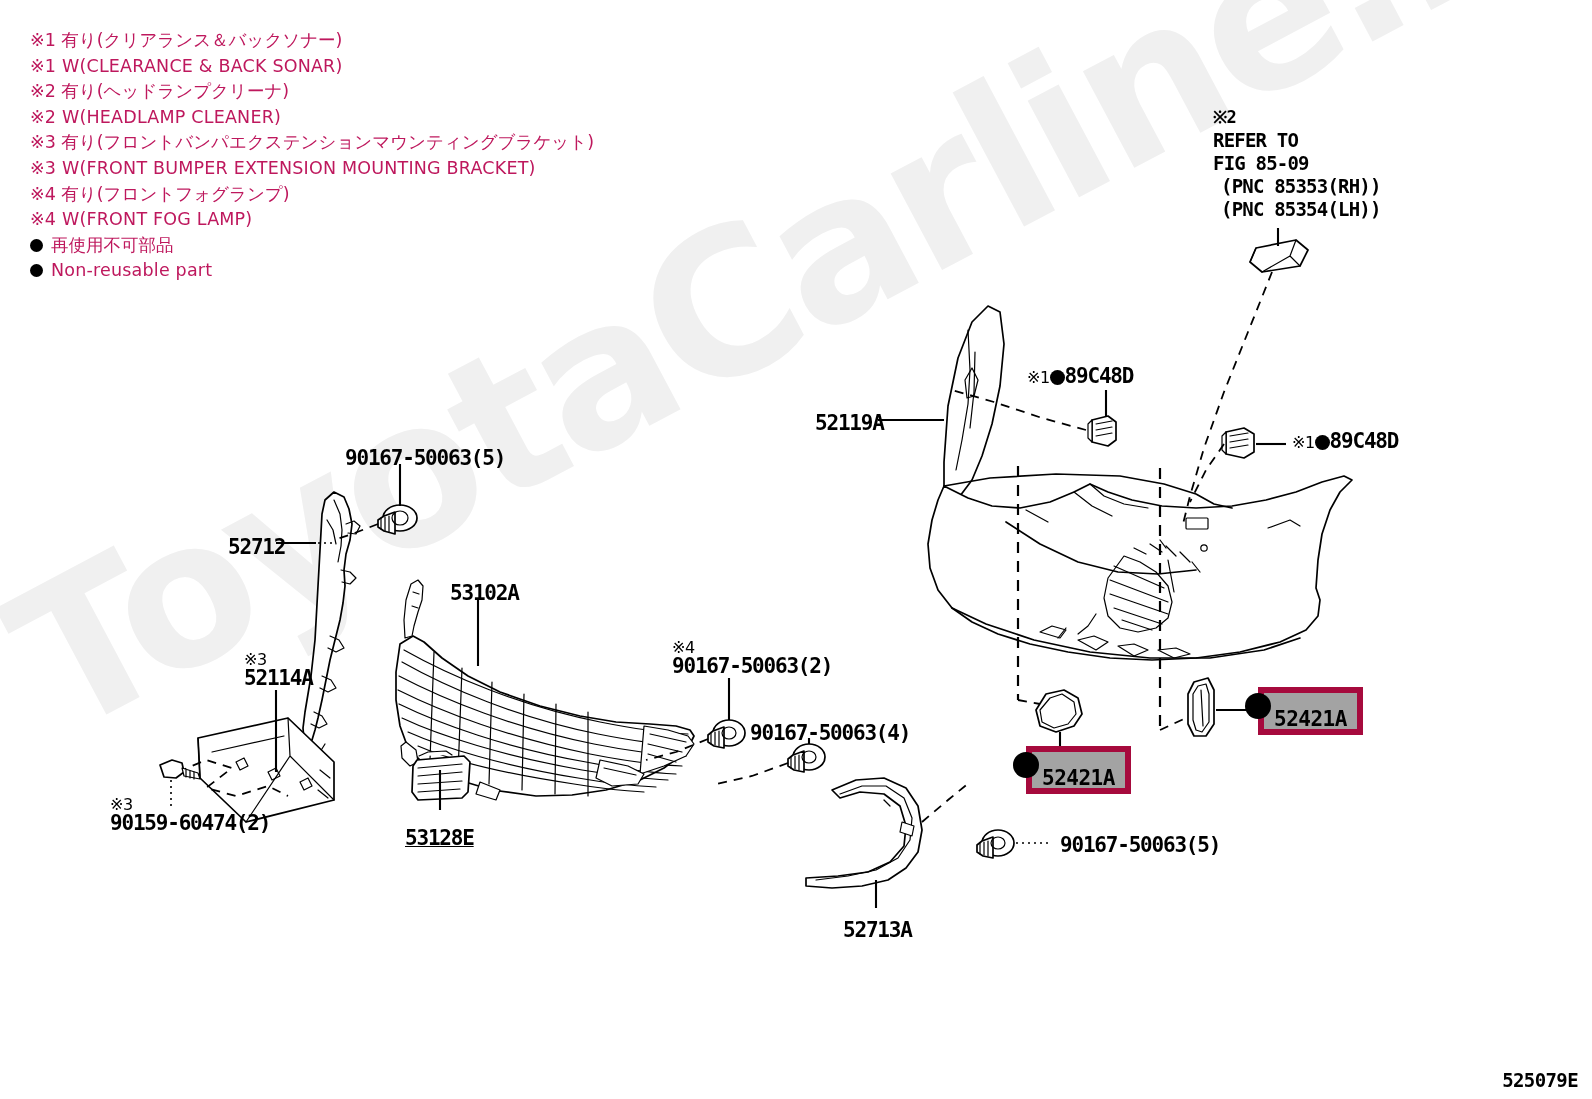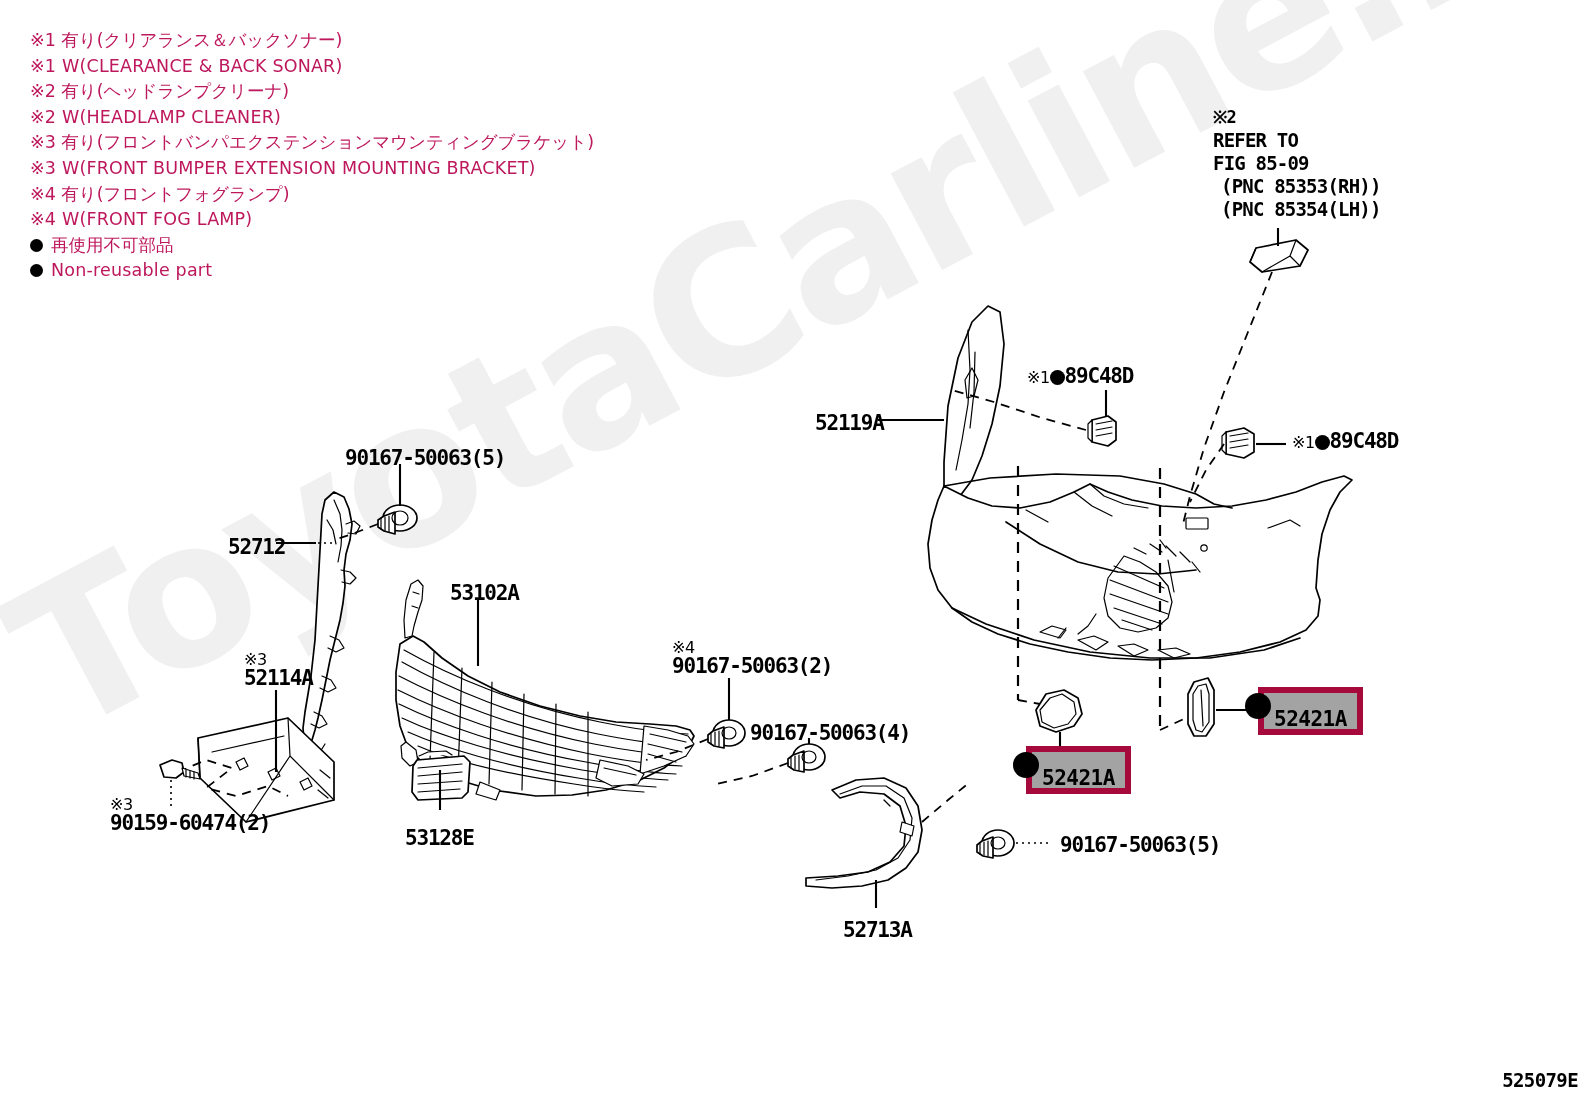--- a/index.html
+++ b/index.html
@@ -440,21 +440,21 @@
   <div class="lbl" style="left:244px; top:652px;">
     <div class="ast">※3</div>
     <div class="pn">52114A</div>
   </div>
 
   <div class="lbl" style="left:110px; top:797px;">
     <div class="ast">※3</div>
     <div class="pn">90159-60474(2)</div>
   </div>
 
-  <div class="lbl" style="left:405px; top:828px;">
+  <div class="lbl" style="left:405px; top:828px;text-decoration:underline;">
     <span class="pn">53128E</span>
   </div>
 
   <div class="lbl" style="left:672px; top:640px;">
     <div class="ast">※4</div>
     <div class="pn">90167-50063(2)</div>
   </div>
 
   <div class="lbl" style="left:750px; top:723px;">
     <span class="pn">90167-50063(4)</span>

